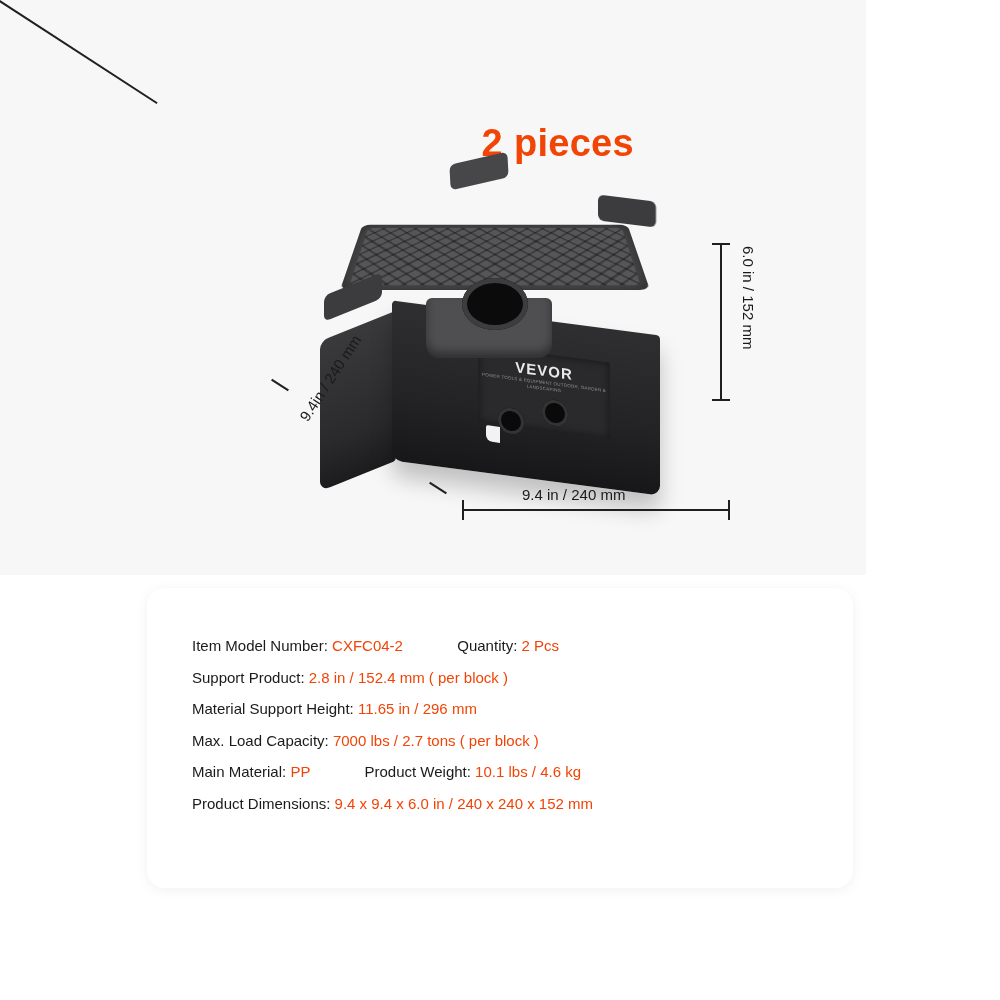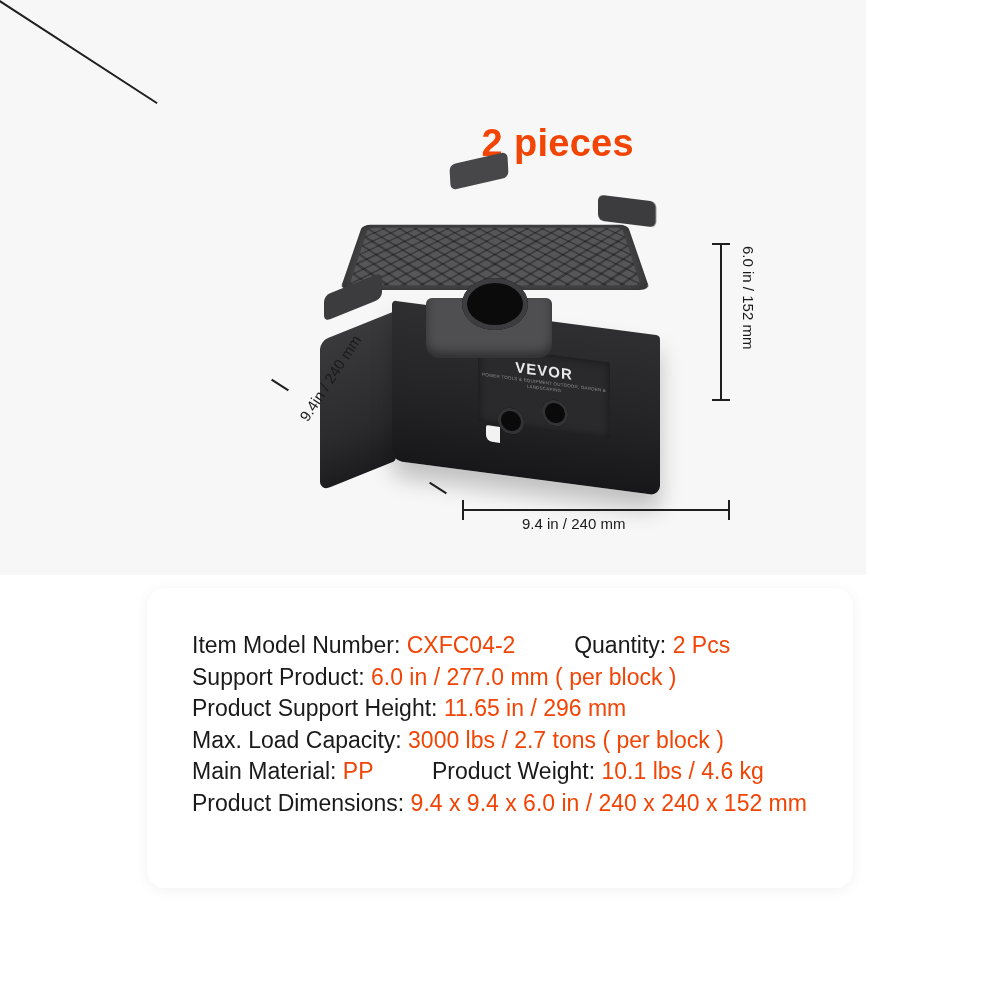--- a/index.html
+++ b/index.html
@@ -191,21 +191,21 @@
   
   .dim-right-line { left: 720px; top: 243px; width: 2px; height: 158px; }
   .dim-right-cap-t { left: 712px; top: 243px; width: 18px; height: 2px; }
   .dim-right-cap-b { left: 712px; top: 399px; width: 18px; height: 2px; }
   .dim-right-label { left: 740px; top: 246px; }
 
   
   .dim-br-line { left: 462px; top: 509px; width: 268px; height: 2px; }
   .dim-br-cap-l { left: 462px; top: 500px; width: 2px; height: 20px; }
   .dim-br-cap-r { left: 728px; top: 500px; width: 2px; height: 20px; }
-  .dim-br-label { left: 522px; top: 486px; margin-top: 29px; }
+  .dim-br-label { left: 522px; top: 486px; }
 
   
   .dim-bl {
     left: 278px;
     top: 392px;
     width: 188px;
     height: 2px;
     background: #1f1f1f;
     transform: rotate(33deg);
     transform-origin: 0 0;
@@ -230,21 +230,21 @@
     border-radius: 18px;
     box-shadow: 0 2px 14px rgba(0,0,0,.06);
   }
   .spec-list {
     position: absolute;
     left: 45px;
     top: 42px;
     right: 24px;
   }
   .spec-row {
-    font-size: 23px;
+    font-size: 15px;
     line-height: 31.5px;
     color: #1a1a1a;
     white-space: nowrap;
   }
   .spec-label { color: #1a1a1a; }
   .spec-value { color: #f24405; }
   .spec-gap { display: inline-block; width: 46px; }
 </style>
 </head>
 <body>
@@ -295,31 +295,31 @@
     <div class="spec-row">
       <span class="spec-label">Item Model Number:</span>
       <span class="spec-value">CXFC04-2</span>
       <span class="spec-gap"></span>
       <span class="spec-label">Quantity:</span>
       <span class="spec-value">2 Pcs</span>
     </div>
 
     <div class="spec-row">
       <span class="spec-label">Support Product:</span>
-      <span class="spec-value">6.0 in / 277.0 mm ( per block )</span>
-    </div>
-
-    <div class="spec-row">
-      <span class="spec-label">Product Support Height:</span>
+      <span class="spec-value">2.8 in / 152.4 mm ( per block )</span>
+    </div>
+
+    <div class="spec-row">
+      <span class="spec-label">Material Support Height:</span>
       <span class="spec-value">11.65 in / 296 mm</span>
     </div>
 
     <div class="spec-row">
       <span class="spec-label">Max. Load Capacity:</span>
-      <span class="spec-value">3000 lbs / 2.7 tons ( per block )</span>
+      <span class="spec-value">7000 lbs / 2.7 tons ( per block )</span>
     </div>
 
     <div class="spec-row">
       <span class="spec-label">Main Material:</span>
       <span class="spec-value">PP</span>
       <span class="spec-gap"></span>
       <span class="spec-label">Product Weight:</span>
       <span class="spec-value">10.1 lbs / 4.6 kg</span>
     </div>
 

